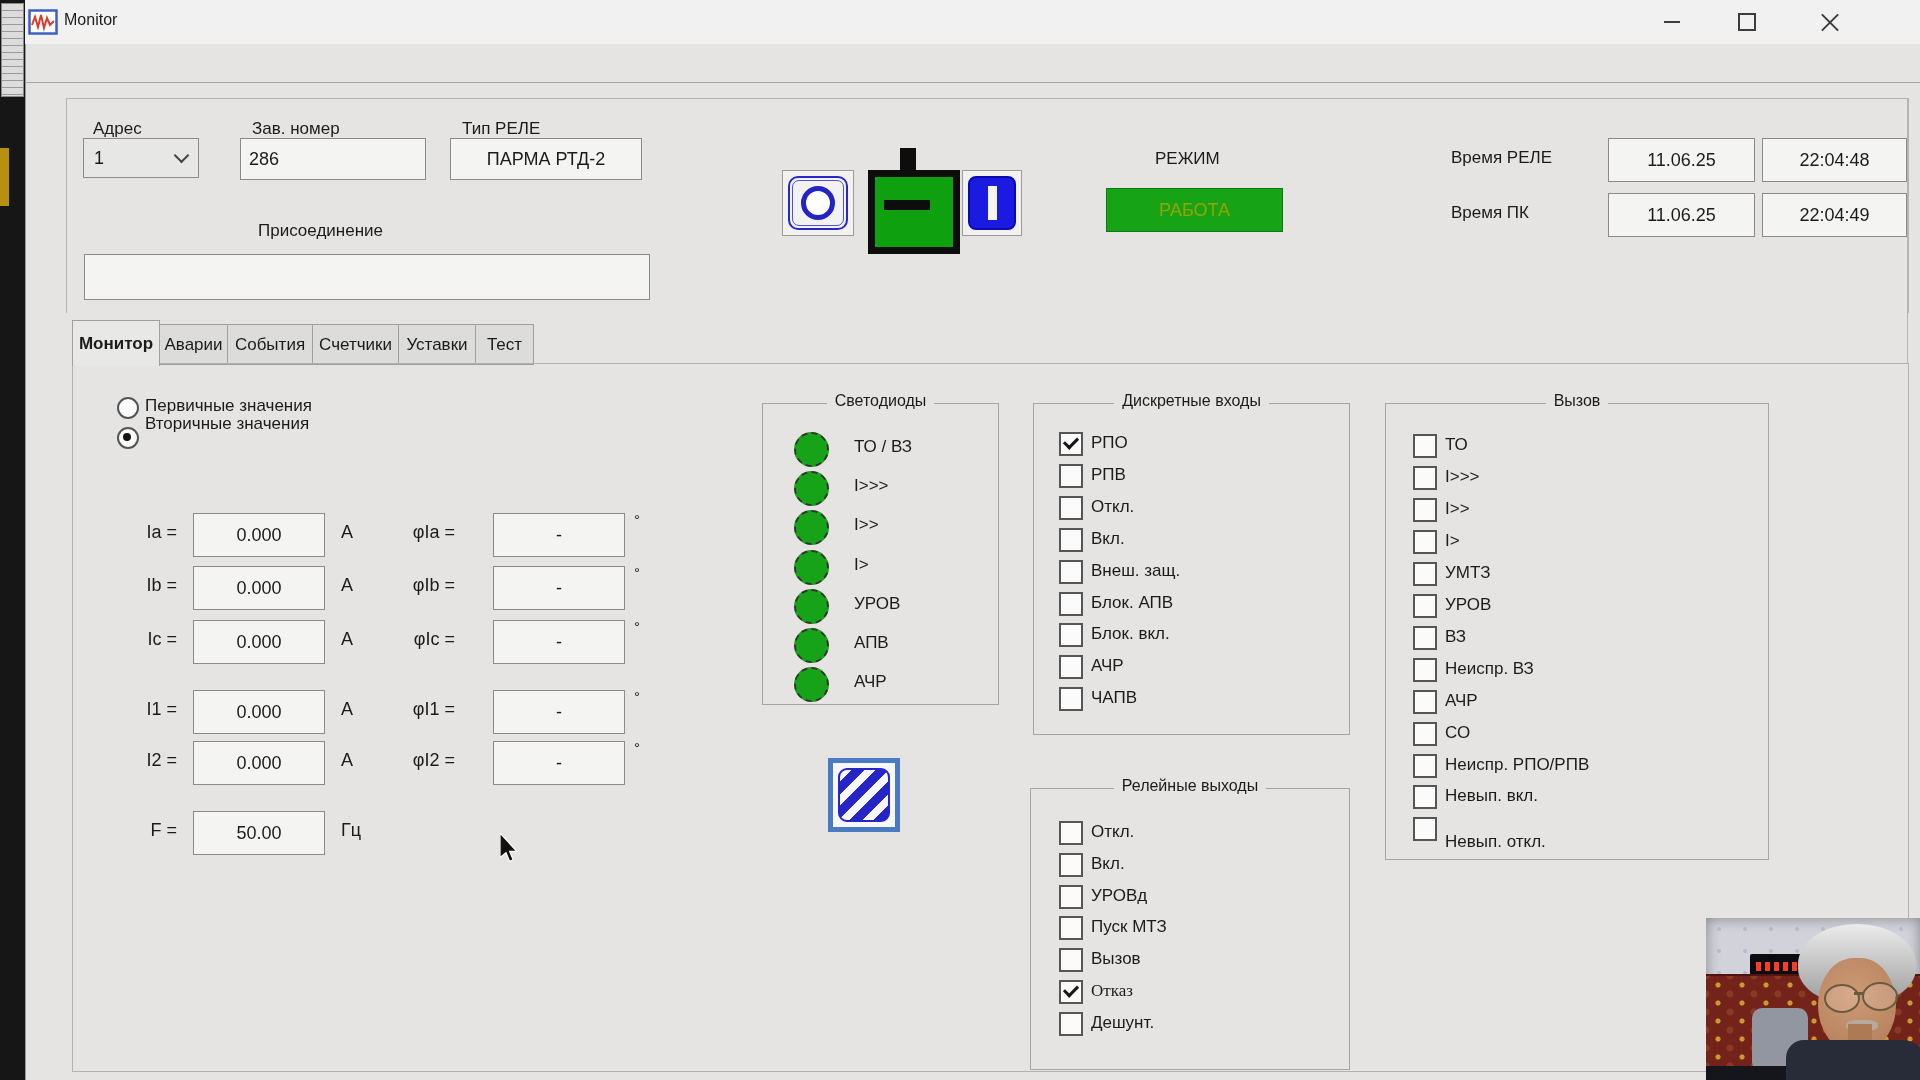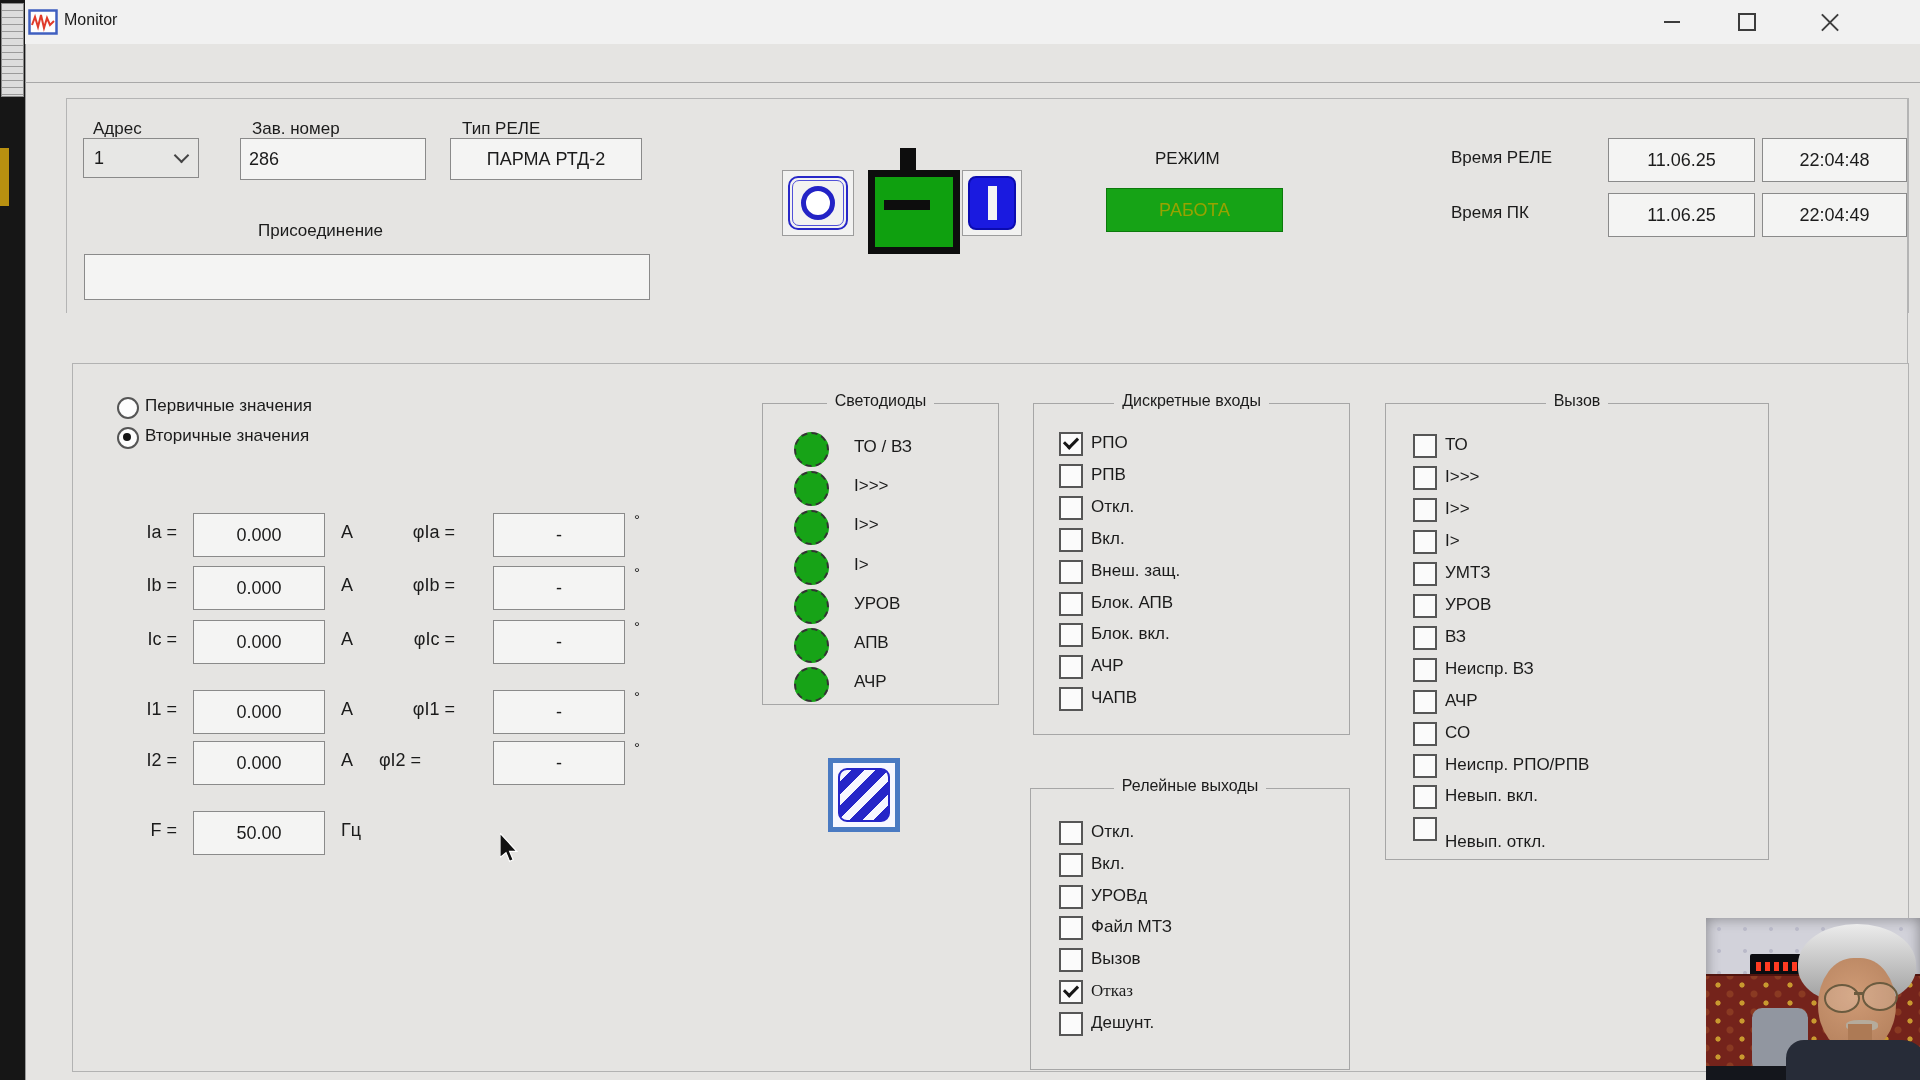--- a/index.html
+++ b/index.html
@@ -162,27 +162,47 @@
   <div class="label" style="left:1155px;top:149px">РЕЖИМ</div>
   <div class="field" id="mode-box" style="left: 1088px; top: 188px; width: 175px; height: 42px; border-color: rgb(12, 122, 12); background: rgb(22, 163, 22); color: rgb(151, 163, 0); margin-left: 18px;">РАБОТА</div>
 
   <div class="label" style="left:1451px;top:148px">Время РЕЛЕ</div>
   <div class="field" style="left:1608px;top:138px;width:145px;height:42px">11.06.25</div>
   <div class="field" style="left:1762px;top:138px;width:143px;height:42px">22:04:48</div>
   <div class="label" style="left:1451px;top:203px">Время ПК</div>
   <div class="field" style="left:1608px;top:193px;width:145px;height:42px">11.06.25</div>
   <div class="field" style="left:1762px;top:193px;width:143px;height:42px">22:04:49</div>
 
+  <div class="abs" id="tabstrip">
+      <div class="tab active" style="width: 88px;">
+        <span>Монитор</span>
+      </div>
+      <div class="tab" style="width: 68px;">
+        <span>Аварии</span>
+      </div>
+      <div class="tab" style="width: 85px;">
+        <span>События</span>
+      </div>
+      <div class="tab" style="width: 86px;">
+        <span>Счетчики</span>
+      </div>
+      <div class="tab" style="width: 77px;">
+        <span>Уставки</span>
+      </div>
+      <div class="tab" style="width: 58px;">
+        <span>Тест</span>
+      </div>
+    </div>
   <div class="abs" id="tabpanel"></div>
 
   <div class="abs" id="gen" style="left:0;top:0;width:1538px;height:1080px;pointer-events:none">
       <div class="radio" style="left: 117px; top: 397px;"></div>
       <div class="glabel" style="left: 145px; top: 396px;">Первичные значения</div>
       <div class="radio sel" style="left: 117px; top: 427px;"></div>
-      <div class="glabel" style="left: 145px; top: 426px;">Вторичные значения</div>
+      <div class="glabel" style="left: 145px; top: 414px;">Вторичные значения</div>
       <div class="mlabel" style="left: 55px; top: 522px; width: 122px;">Ia =</div>
       <div class="field" style="left: 193px; top: 513px; width: 130px; height: 42px;">0.000</div>
       <div class="munit" style="left: 341px; top: 522px;">A</div>
       <div class="mlabel" style="left: 345px; top: 522px; width: 110px;">φIa =</div>
       <div class="field" style="left: 493px; top: 513px; width: 130px; height: 42px;">-</div>
       <div class="pdeg" style="left: 634px; top: 511px;">°</div>
       <div class="mlabel" style="left: 55px; top: 575px; width: 122px;">Ib =</div>
       <div class="field" style="left: 193px; top: 566px; width: 130px; height: 42px;">0.000</div>
       <div class="munit" style="left: 341px; top: 575px;">A</div>
       <div class="mlabel" style="left: 345px; top: 575px; width: 110px;">φIb =</div>
@@ -196,21 +216,21 @@
       <div class="pdeg" style="left: 634px; top: 618px;">°</div>
       <div class="mlabel" style="left: 55px; top: 699px; width: 122px;">I1 =</div>
       <div class="field" style="left: 193px; top: 690px; width: 130px; height: 42px;">0.000</div>
       <div class="munit" style="left: 341px; top: 699px;">A</div>
       <div class="mlabel" style="left: 345px; top: 699px; width: 110px;">φI1 =</div>
       <div class="field" style="left: 493px; top: 690px; width: 130px; height: 42px;">-</div>
       <div class="pdeg" style="left: 634px; top: 688px;">°</div>
       <div class="mlabel" style="left: 55px; top: 750px; width: 122px;">I2 =</div>
       <div class="field" style="left: 193px; top: 741px; width: 130px; height: 42px;">0.000</div>
       <div class="munit" style="left: 341px; top: 750px;">A</div>
-      <div class="mlabel" style="left: 345px; top: 750px; width: 110px; text-align: center;">φI2 =</div>
+      <div class="mlabel" style="left: 345px; top: 750px; width: 110px;">φI2 =</div>
       <div class="field" style="left: 493px; top: 741px; width: 130px; height: 42px;">-</div>
       <div class="pdeg" style="left: 634px; top: 739px;">°</div>
       <div class="mlabel" style="left: 55px; top: 820px; width: 122px;">F =</div>
       <div class="field" style="left: 193px; top: 811px; width: 130px; height: 42px;">50.00</div>
       <div class="munit" style="left: 341px; top: 820px;">Гц</div>
       <div class="grp" style="left: 762px; top: 403px; width: 235px; height: 300px;">
         <div class="grp-title"><span>Светодиоды</span></div>
         <div class="led" style="left: 31px; top: 28px; background: rgb(23, 163, 23);"></div>
         <div class="glabel" style="left: 91px; top: 33px;">ТО / ВЗ</div>
         <div class="led" style="left: 31px; top: 67.2px; background: rgb(23, 163, 23);"></div>
@@ -278,21 +298,21 @@
       </div>
       <div class="grp" style="left: 1030px; top: 788px; width: 318px; height: 280px;">
         <div class="grp-title"><span>Релейные выходы</span></div>
         <div class="cbx" style="left: 28px; top: 32px;"></div>
         <div class="glabel" style="left: 60px; top: 33px;">Откл.</div>
         <div class="cbx" style="left: 28px; top: 63.8px;"></div>
         <div class="glabel" style="left: 60px; top: 64.8px;">Вкл.</div>
         <div class="cbx" style="left: 28px; top: 95.6px;"></div>
         <div class="glabel" style="left: 60px; top: 96.6px;">УРОВд</div>
         <div class="cbx" style="left: 28px; top: 127.4px;"></div>
-        <div class="glabel" style="left: 60px; top: 128.4px;">Файл МТЗ</div>
+        <div class="glabel" style="left: 60px; top: 128.4px;">Пуск МТЗ</div>
         <div class="cbx" style="left: 28px; top: 159.2px;"></div>
         <div class="glabel" style="left: 60px; top: 160.2px;">Вызов</div>
         <div class="cbx checked" style="left: 28px; top: 191px;"></div>
         <div class="glabel" style="left: 60px; top: 192px; font-family: Liberation Serif, serif;">Отказ</div>
         <div class="cbx" style="left: 28px; top: 222.8px;"></div>
         <div class="glabel" style="left: 60px; top: 223.8px;">Дешунт.</div>
       </div>
     </div>
 
   <div class="abs" id="hatch">

